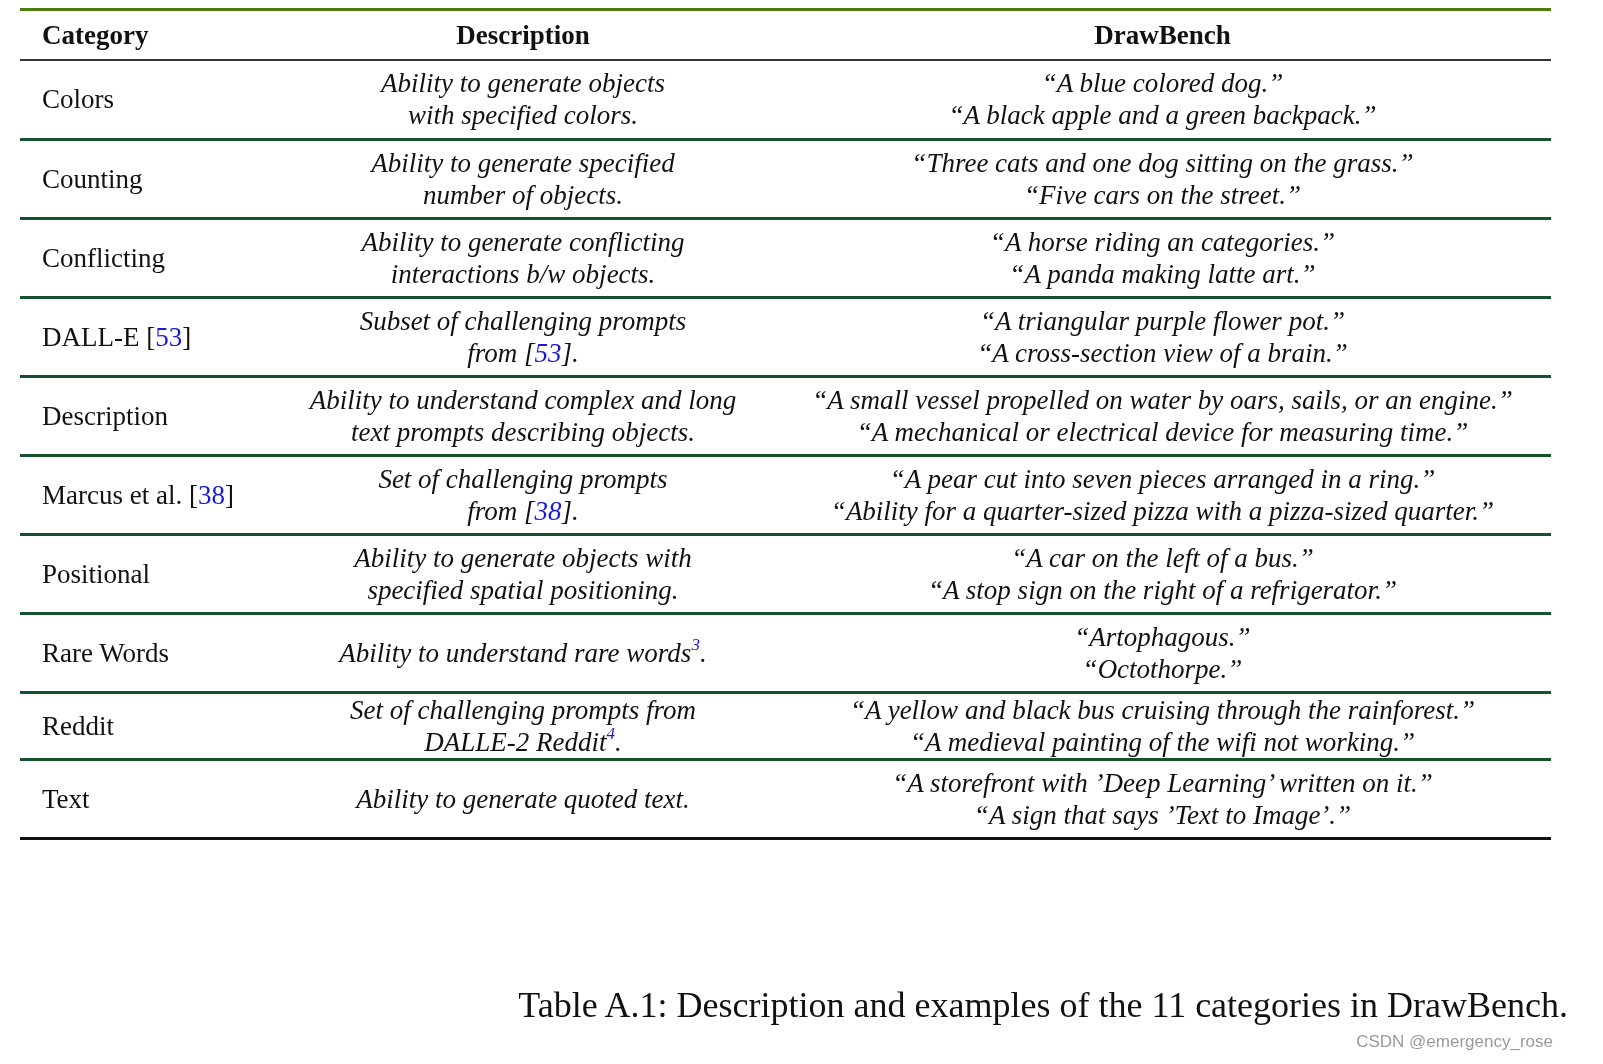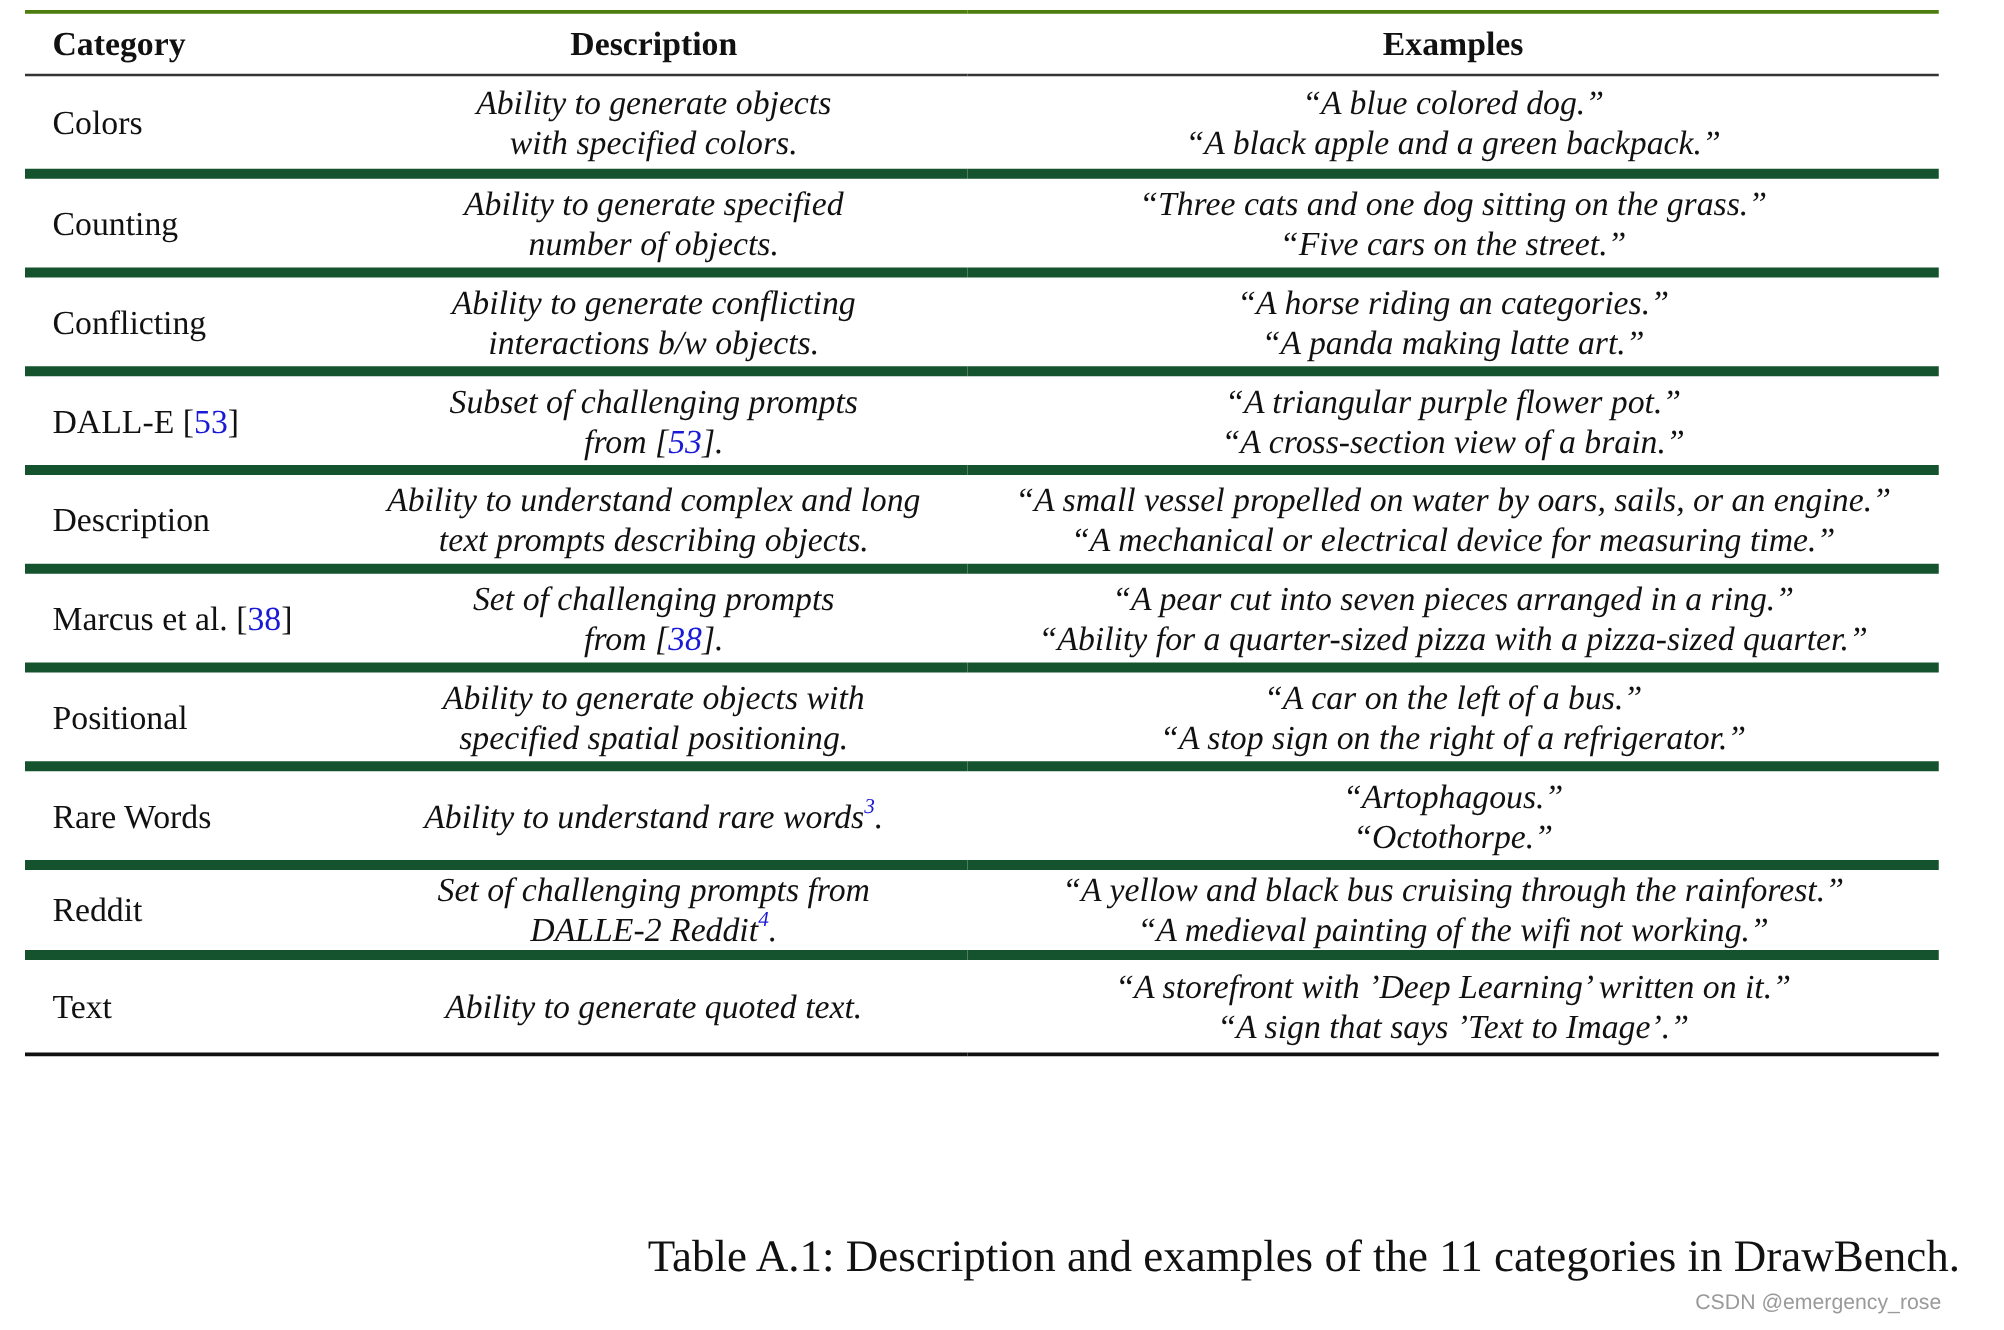--- a/index.html
+++ b/index.html
@@ -5,21 +5,21 @@
   html, body { margin: 0; padding: 0; background: #ffffff; }
   body {
     width: 1603px; height: 1064px; position: relative; overflow: hidden;
     font-family: "Liberation Serif", "DejaVu Serif", serif; color: #111;
   }
   .table-wrap { position: absolute; left: 20px; top: 8px; width: 1531px; }
   table { border-collapse: collapse; width: 100%; table-layout: fixed; }
   thead tr { border-top: 3px solid #4d7c0f; border-bottom: 2px solid #333; }
   th { font-weight: bold; font-size: 27px; height: 48px; padding: 0; }
   th.c1 { text-align: left; padding-left: 22px; }
-  tbody tr { border-bottom: 8px solid #14532d; }
+  tbody tr { border-bottom: 3px solid #14532d; }
   tbody tr:last-child { border-bottom: 3px solid #111; }
   td { font-size: 27px; line-height: 32px; padding: 0; vertical-align: middle; }
   td.c1 { text-align: left; padding-left: 22px; }
   td.c2, td.c3 { text-align: center; }
   col.c1 { width: 252px; } col.c2 { width: 502px; } col.c3 { width: 777px; }
   tr.r { height: 79px; }
   tr.r-tall { height: 61px; }
   .line { display: block; white-space: nowrap; font-style: italic; }
   .cite { color: #1a1ad6; }
   sup.fn { color: #1a1ad6; font-size: 17px; vertical-align: 12px; line-height: 0; }
@@ -39,21 +39,21 @@
   <table>
     <colgroup>
         <col class="c1">
         <col class="c2">
         <col class="c3">
       </colgroup>
     <thead>
       <tr>
         <th class="c1">Category</th>
         <th class="c2">Description</th>
-        <th class="c3">Examples</th>
+        <th class="c3">DrawBench</th>
       </tr>
     </thead>
     <tbody>
 
       <tr class="r">
         <td class="c1">Colors</td>
         <td class="c2">
           <span class="line">Ability to generate objects</span>
           <span class="line">with specified colors.</span>
         </td>

